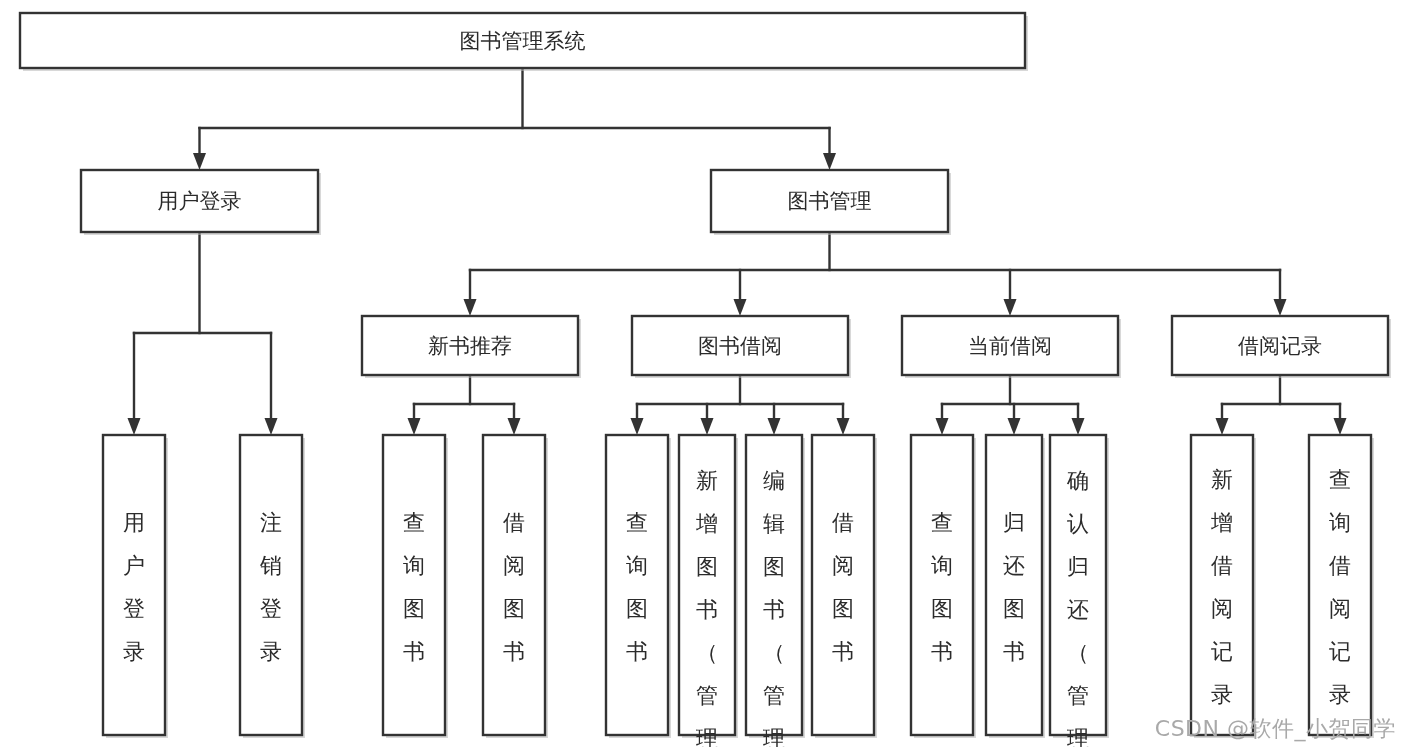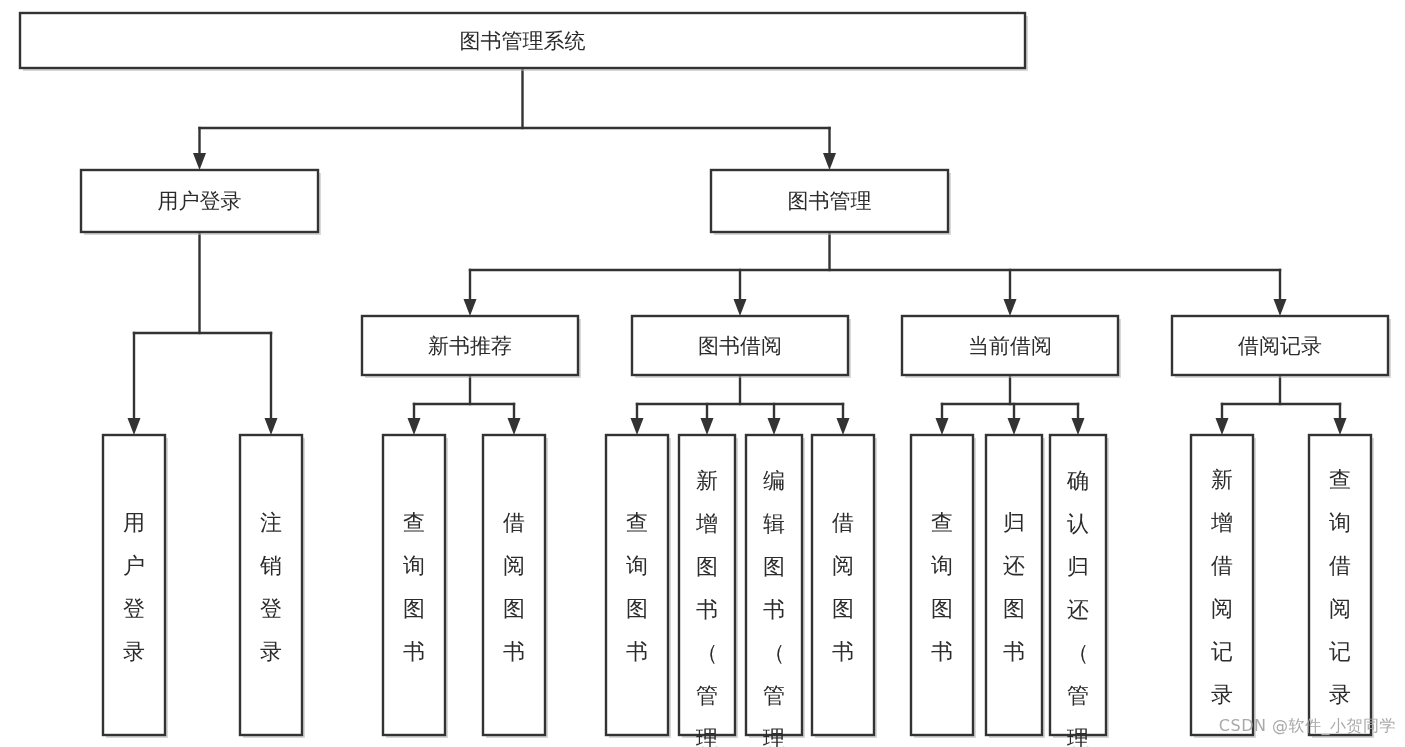--- a/index.html
+++ b/index.html
@@ -49,23 +49,23 @@
   }
   .leaf-label {
     fill: #2b2b2b;
     font-family: "DejaVu Sans", "Liberation Sans", sans-serif;
     font-size: 22px;
     text-anchor: middle;
   }
   .watermark {
     position: absolute;
     right: 9px;
-    bottom: 10px;
+    bottom: 3px;
     font-family: "DejaVu Sans", "Liberation Sans", sans-serif;
-    font-size: 16px;
+    font-size: 22px;
     color: #a9a9a9;
     white-space: nowrap;
     letter-spacing: 0.5px;
   }
 </style>
 </head>
 <body>
 
 <svg id="diagram-root" viewBox="0 0 1405 747" xmlns="http://www.w3.org/2000/svg">
   <g id="connector-layer">

